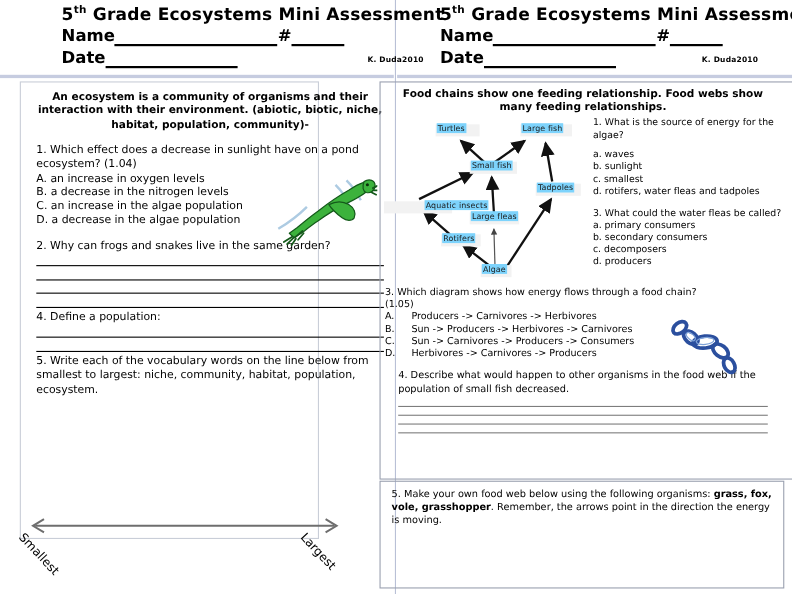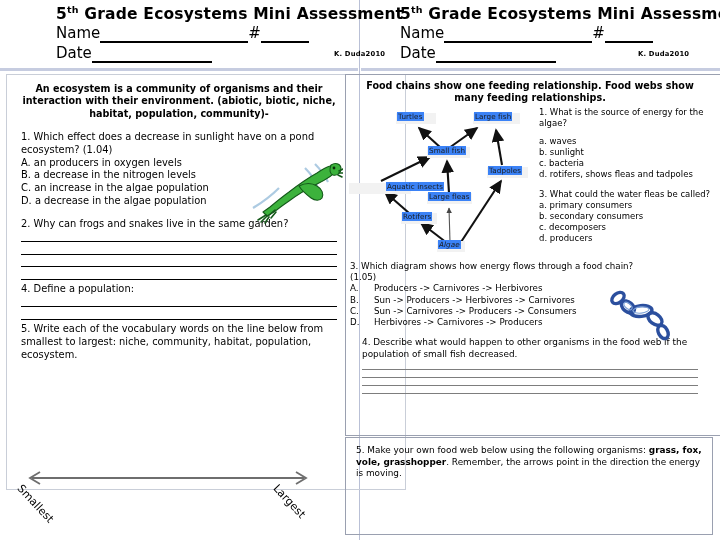--- a/index.html
+++ b/index.html
@@ -19,37 +19,37 @@
   .hdiv{position:absolute;top:68px;height:3px;background:#c6cce0;}
   .hdiv.l{left:0;width:358px;}
   .hdiv.r{left:361px;width:359px;}
 
   
   .hdr{position:absolute;left:0;top:0;width:100%;}
   .hdr-title{
     font-size:15.5px;font-weight:bold;letter-spacing:.2px;white-space:nowrap;
   }
   .hdr-title sup{font-size:9.5px;vertical-align:super;}
-  .hdr-line{font-size:15px;font-weight:normal;white-space:nowrap;line-height:1.0;}
+  .hdr-line{font-size:15px;font-weight:bold;white-space:nowrap;line-height:1.0;}
   .ul{display:inline-block;border-bottom:2px solid #000;vertical-align:baseline;}
   .credit{
     font-size:6.8px;font-weight:bold;letter-spacing:.2px;
     position:absolute;white-space:nowrap;
   }
 
   
   .intro{
     font-size:9.6px;font-weight:bold;text-align:center;line-height:1.28;
   }
   .q{font-size:9.9px;line-height:1.30;}
   .rule{border-bottom:1.6px solid #000;height:0;}
 
   
   .lbox{
-    position:absolute;left:6px;top:74px;width:400px;height:416px;
+    position:absolute;left:18px;top:74px;width:272px;height:416px;
     border:1px solid #c9ced8;box-sizing:border-box;
   }
   .lpad{position:absolute;left:14px;top:8px;width:316px;}
 
   .frog{position:absolute;left:245px;top:152px;width:98px;height:72px;}
 
   
   .scale{position:absolute;left:22px;top:470px;width:292px;height:16px;}
   .scale-lbl{
     position:absolute;font-size:11px;white-space:nowrap;
@@ -68,21 +68,21 @@
   .rintro{
     position:absolute;left:10px;top:5px;width:348px;
     font-size:9.6px;font-weight:bold;text-align:center;line-height:1.25;
   }
 
   
   .web{position:absolute;left:3px;top:30px;width:190px;height:160px;}
   .web svg{display:block;}
   .web-lbl{
     position:absolute;font-size:7.2px;color:#1a1a1a;white-space:nowrap;
-    background:#3b82f6;padding:0 1px;letter-spacing:.1px;
+    background:#7dd3fc;padding:0 1px;letter-spacing:.1px;
   }
 
   .rq1{position:absolute;left:193px;top:32px;width:172px;font-size:8.5px;line-height:1.29;}
   .rq3{position:absolute;left:4px;top:186px;width:290px;font-size:8.7px;line-height:1.28;}
   .rq3 table{border-collapse:collapse;}
   .rq3 td{font-size:8.7px;line-height:1.30;vertical-align:top;padding:0;}
   .rq3 td.lt{width:24px;}
   .rq4{position:absolute;left:16px;top:262px;width:336px;font-size:8.9px;line-height:1.30;}
   .r5txt{position:absolute;left:10px;top:7px;width:348px;font-size:8.9px;line-height:1.30;}
   .r5txt b{font-weight:bold;}
@@ -113,21 +113,21 @@
       <div class="credit" style="left:278px;top:46px;">K. Duda2010</div>
     </div>
 
     <div class="lbox">
       <div class="lpad">
 
         <div class="intro">An ecosystem is a community of organisms and their interaction with their environment. (abiotic, biotic, niche, habitat, population, community)-</div>
 
         <div class="q" style="margin-top:11px;">
           <div>1. Which effect does a decrease in sunlight have on a pond ecosystem? (1.04)</div>
-          <div>A. an producers in oxygen levels</div>
+          <div>A. an increase in oxygen levels</div>
           <div>B. a decrease in the nitrogen levels</div>
           <div>C. an increase in the algae population</div>
           <div>D. a decrease in the algae population</div>
         </div>
 
         <div class="q" style="margin-top:10px;">2. Why can frogs and snakes live in the same garden?</div>
         <div class="rule" style="margin-top:10px;"></div>
         <div class="rule" style="margin-top:12px;"></div>
 
         <div class="rule" style="margin-top:11px;"></div>
@@ -244,30 +244,30 @@
           <rect x="88" y="136" width="28" height="11"></rect>
         </g>
       </svg>
       <div class="web-lbl" style="left:48px;top:7px;">Turtles</div>
       <div class="web-lbl" style="left:125px;top:7px;">Large fish</div>
       <div class="web-lbl" style="left:79px;top:41px;">Small fish</div>
       <div class="web-lbl" style="left:139px;top:61px;">Tadpoles</div>
       <div class="web-lbl" style="left:1px;top:77px;margin-left:36px;">Aquatic insects</div>
       <div class="web-lbl" style="left:79px;top:87px;">Large fleas</div>
       <div class="web-lbl" style="left:53px;top:107px;">Rotifers</div>
-      <div class="web-lbl" style="left:89px;top:135px;font-style:italic;">Algae</div>
+      <div class="web-lbl" style="left:89px;top:135px;">Algae</div>
     </div>
 
     <div class="rq1">
       <div>1. What is the source of energy for the algae?</div>
       <div style="height:7px;"></div>
       <div>a.  waves</div>
       <div>b. sunlight</div>
-      <div>c. bacteria</div>
-      <div>d. rotifers, shows fleas and tadpoles</div>
+      <div>c. smallest</div>
+      <div>d. rotifers, water fleas and tadpoles</div>
       <div style="height:9px;"></div>
       <div>3. What could the water fleas be called?</div>
       <div>a. primary consumers</div>
       <div>b. secondary consumers</div>
       <div>c. decomposers</div>
       <div>d. producers</div>
     </div>
 
     <div class="rq3">
       <div>3. Which diagram shows how energy flows through a food chain? (1.05)</div>

